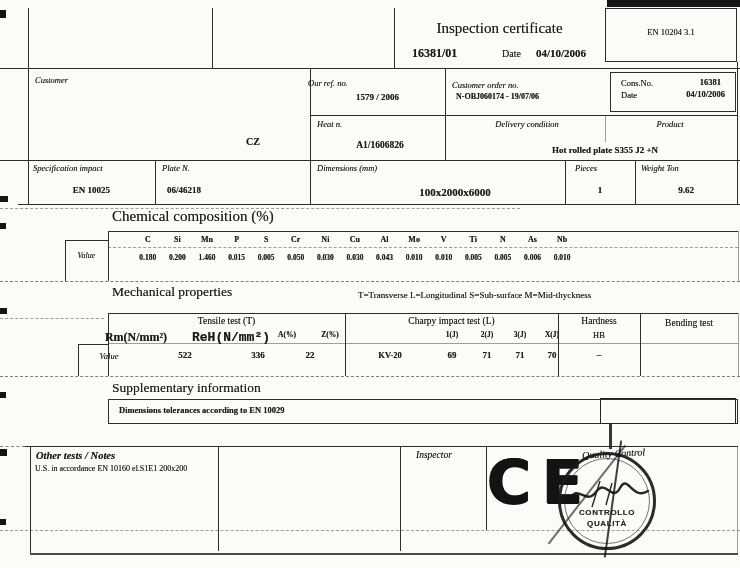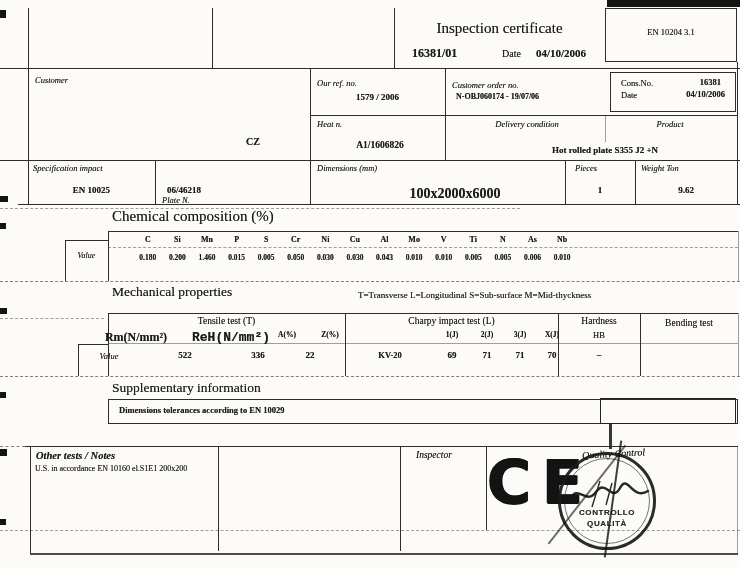--- a/index.html
+++ b/index.html
@@ -71,21 +71,21 @@
   <div class="hline" style="left:0;top:160px;width:740px;"></div>
   <div class="hline" style="left:18px;top:204px;width:722px;"></div>
   <div class="hline dash faint" style="left:0;top:208px;width:520px;"></div>
   <div class="vline" style="left:310px;top:68px;height:92px;"></div>
   <div class="vline" style="left:445px;top:68px;height:92px;"></div>
   <div class="vline faint" style="left:605px;top:115px;height:27px;"></div>
 
   <span class="abs lbl" style="left:35px;top:76px;">Customer</span>
   <span class="abs" style="left:246px;top:136px;font-weight:bold;font-size:10px;">CZ</span>
 
-  <span class="abs lbl" style="left:317px;top:79px;">Our ref. no.</span>
+  <span class="abs lbl" style="left:308px;top:79px;">Our ref. no.</span>
   <span class="abs ctr val" style="left:315px;top:93px;width:125px;">1579 / 2006</span>
   <span class="abs lbl" style="left:452px;top:81px;">Customer order no.</span>
   <span class="abs val" style="left:456px;top:93px;font-size:8px;">N-OBJ060174 - 19/07/06</span>
 
   <div class="abs" style="left:610px;top:72px;width:126px;height:40px;border:1px solid #2e2d2a;">
     <span class="abs" style="left:10px;top:5px;font-size:8.5px;">Cons.No.</span>
     <span class="abs val" style="right:14px;top:5px;font-size:8.5px;">16381</span>
     <span class="abs" style="left:10px;top:17px;font-size:8.5px;">Date</span>
     <span class="abs val" style="right:10px;top:17px;font-size:8.5px;">04/10/2006</span>
   </div>
@@ -96,24 +96,24 @@
   <span class="abs ctr lbl" style="left:605px;top:120px;width:130px;">Product</span>
   <span class="abs ctr val" style="left:460px;top:146px;width:290px;">Hot rolled plate S355 J2 +N</span>
 
   <div class="vline" style="left:155px;top:160px;height:45px;"></div>
   <div class="vline" style="left:310px;top:160px;height:45px;"></div>
   <div class="vline" style="left:565px;top:160px;height:45px;"></div>
   <div class="vline" style="left:635px;top:160px;height:45px;"></div>
 
   <span class="abs lbl" style="left:33px;top:164px;">Specification impact</span>
   <span class="abs ctr val" style="left:28px;top:186px;width:127px;">EN 10025</span>
-  <span class="abs lbl" style="left:162px;top:164px;margin-top:32px;">Plate N.</span>
+  <span class="abs lbl" style="left:162px;top:164px;">Plate N.</span>
   <span class="abs val" style="left:167px;top:186px;">06/46218</span>
   <span class="abs lbl" style="left:317px;top:164px;">Dimensions (mm)</span>
-  <span class="abs ctr val" style="left:310px;top:186px;width:255px;font-size:14px;padding-left:35px;">100x2000x6000</span>
+  <span class="abs ctr val" style="left:310px;top:186px;width:255px;font-size:11px;padding-left:35px;">100x2000x6000</span>
   <span class="abs lbl" style="left:575px;top:164px;">Pieces</span>
   <span class="abs ctr val" style="left:565px;top:186px;width:70px;">1</span>
   <span class="abs lbl" style="left:641px;top:164px;">Weight Ton</span>
   <span class="abs ctr val" style="left:635px;top:186px;width:102px;">9.62</span>
 
   <span class="abs" style="left:112px;top:208px;font-size:15px;">Chemical composition (%)</span>
 
   <div class="hline" style="left:108px;top:231px;width:630px;"></div>
   <div class="hline dash faint" style="left:108px;top:247px;width:630px;"></div>
   <div class="hline dash" style="left:0;top:281px;width:740px;"></div>

